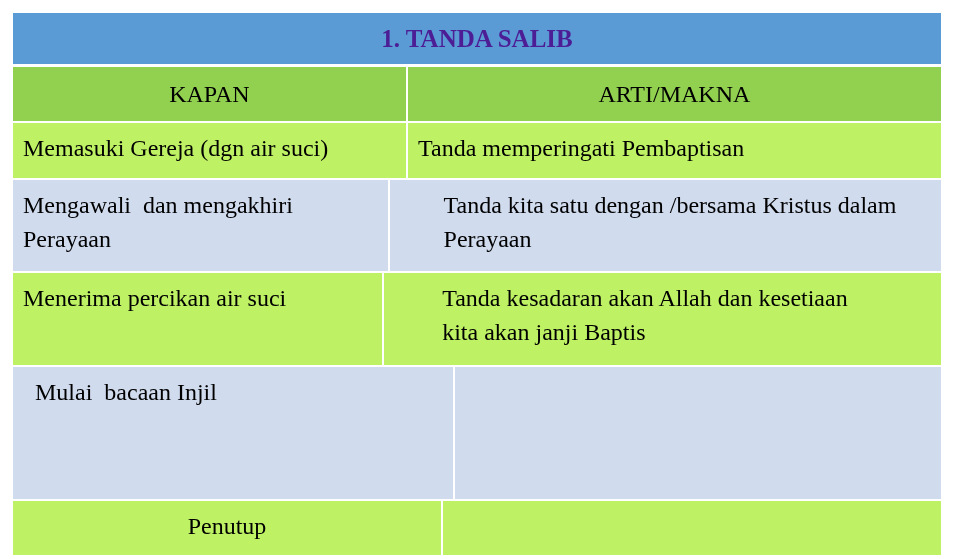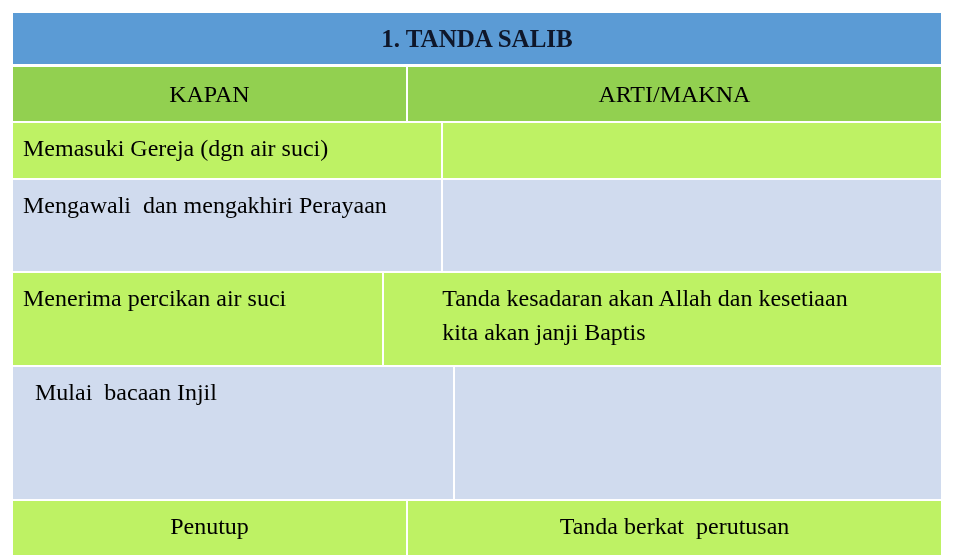--- a/index.html
+++ b/index.html
@@ -1,19 +1,19 @@
 <!DOCTYPE html>
 <html><head>
 <meta charset="utf-8">
 <style>
   html, body { margin:0; padding:0; background:#ffffff; }
   body { width:956px; height:559px; position:relative; overflow:hidden;
          font-family:"Liberation Serif","DejaVu Serif",serif; color:#000; }
   .tbl { position:absolute; left:13px; top:13px; width:928px; }
-  .title { height:51px; background:#5b9bd5; color:#0f172a; font-weight:bold;
+  .title { height:51px; background:#5b9bd5; color:#4c1d95; font-weight:bold;
            font-size:25px; display:flex; align-items:center; justify-content:center;
            border-bottom:3px solid #fff; }
   .row { display:flex; border-bottom:2px solid #fff; }
   .cell { box-sizing:border-box; padding:8px 10px 0 10px; font-size:24px; line-height:34px; }
   .c1 { width:430px; border-right:2px solid #fff; }
   .c2 { width:581px; }
   .hdr { height:54px; background:#92d050; }
   .hdr .cell { display:flex; align-items:center; justify-content:center; padding:0; }
   .light { background:#bef264; }
   .dark { background:#d0dbee;gap:44px; }
@@ -30,28 +30,29 @@
 <body>
 
 <div class="tbl">
   <div class="title">1. TANDA SALIB</div>
   <div class="row hdr">
     <div class="cell c1">KAPAN</div>
     <div class="cell c2">ARTI/MAKNA</div>
   </div>
   <div class="row light r1">
     <div class="cell c1">Memasuki Gereja (dgn air suci)</div>
+    <div class="cell c2">Tanda memperingati Pembaptisan</div>
   </div>
   <div class="row dark r2">
     <div class="cell c1" style="white-space:pre-wrap;">Mengawali  dan mengakhiri Perayaan</div>
+    <div class="cell c2">Tanda kita satu dengan /bersama Kristus dalam Perayaan</div>
   </div>
   <div class="row light r3">
     <div class="cell c1">Menerima percikan air suci</div>
     <div class="cell c2" style="padding-right:70px;">Tanda kesadaran akan Allah dan kesetiaan kita akan janji Baptis</div>
   </div>
   <div class="row dark r4">
     <div class="cell c1" style="white-space:pre;margin-left:12px;">Mulai  bacaan Injil</div>
   </div>
   <div class="row light r5">
     <div class="cell c1">Penutup</div>
-    <div class="cell c2" style="white-space:pre;">Tanda berkat  perutusan</div>
   </div>
 </div>
 
 </body></html>

